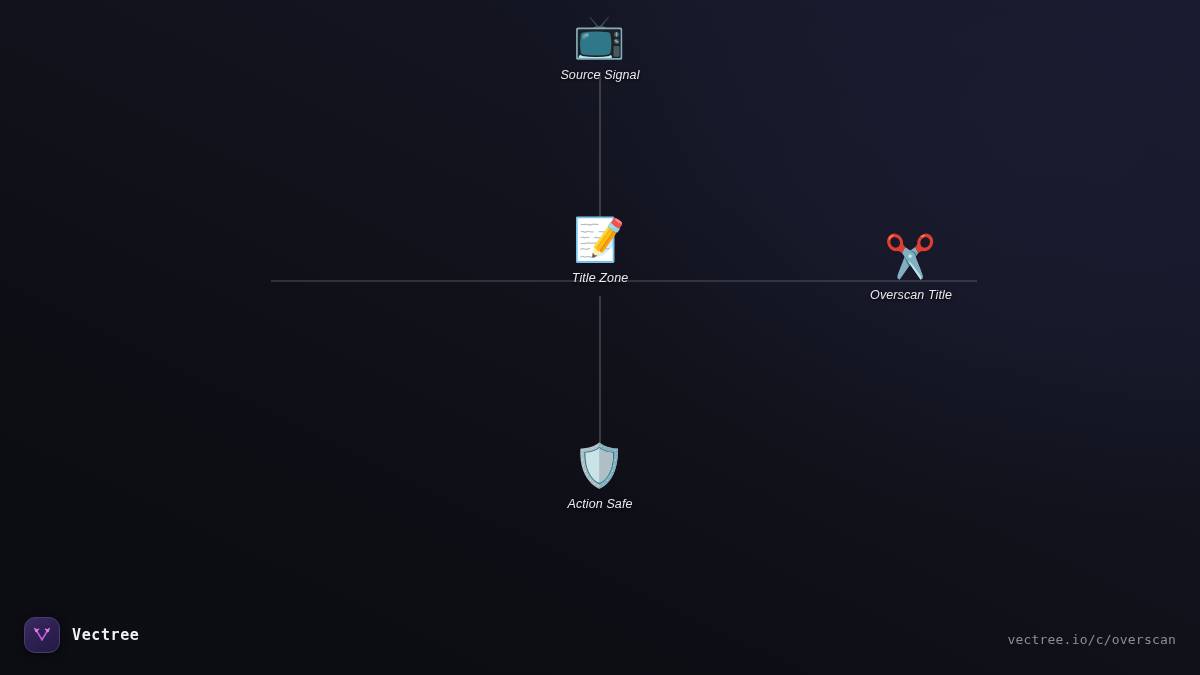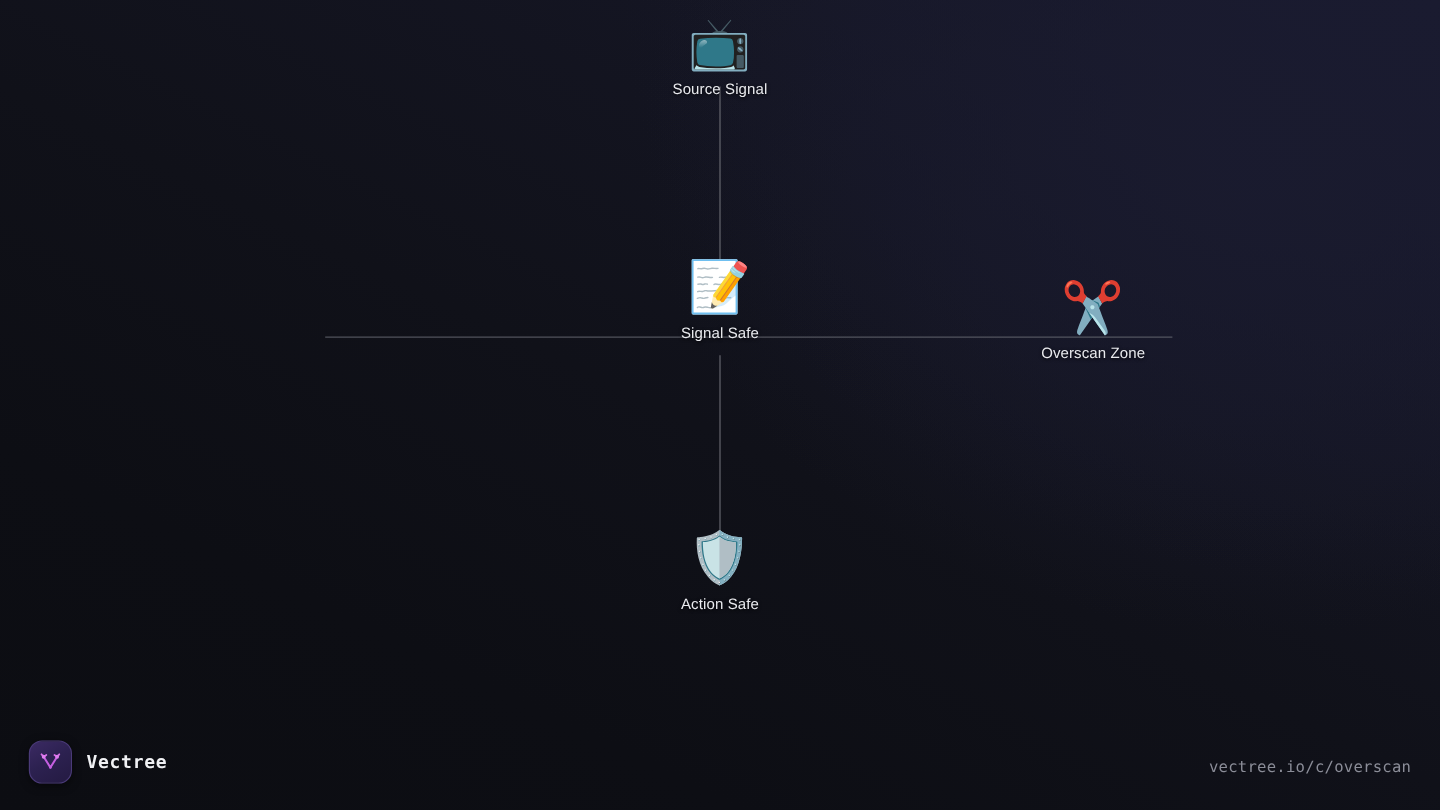--- a/index.html
+++ b/index.html
@@ -61,20 +61,21 @@
   }
   .node-label {
     margin-top: 6px;
     font-size: 12.5px;
     line-height: 15px;
     color: #e9eaee;
     text-align: center;
     white-space: nowrap;
     letter-spacing: 0.1px;
     text-shadow: 0 1px 3px rgba(0,0,0,0.85);
+    font-style: italic;
   }
 
   
   #footer {
     position: absolute;
     left: 0;
     right: 0;
     bottom: 0;
     height: 120px;
     padding: 0 24px 22px 24px;
@@ -141,26 +142,26 @@
     <path class="edge-line horiz" d="M 271 281 L 977 281"></path>
   </svg>
 
   <div class="node" style="left:600px; top:47px;">
     <span class="node-icon">📺</span>
     <span class="node-label">Source Signal</span>
   </div>
 
   <div class="node" style="left:600px; top:250px;">
     <span class="node-icon">📝</span>
-    <span class="node-label">Signal Safe</span>
+    <span class="node-label">Title Zone</span>
   </div>
 
   <div class="node" style="left:911px; top:267px;">
     <span class="node-icon">✂️</span>
-    <span class="node-label">Overscan Zone</span>
+    <span class="node-label">Overscan Title</span>
   </div>
 
   <div class="node" style="left:600px; top:476px;">
     <span class="node-icon">🛡️</span>
     <span class="node-label">Action Safe</span>
   </div>
 
   <div id="footer">
 
     <div id="brand-block">

